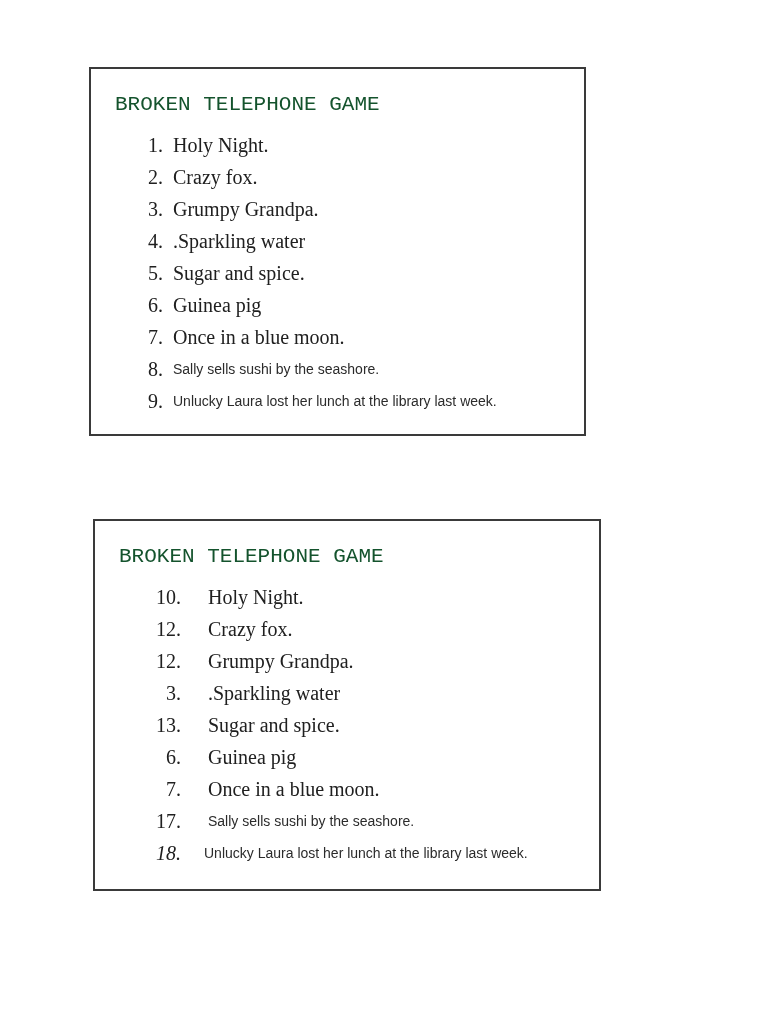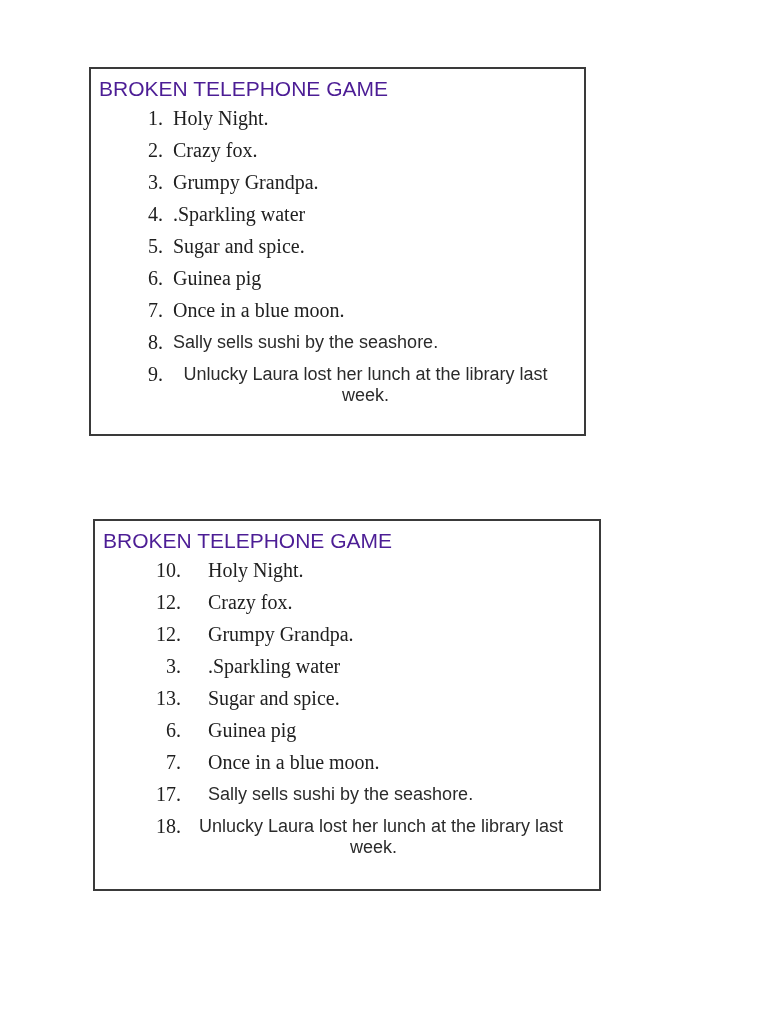--- a/index.html
+++ b/index.html
@@ -18,27 +18,27 @@
   .card {
     position: absolute;
     box-sizing: border-box;
     background: #ffffff;
     border: 2px solid #3a3a3a;
   }
   .card1 { left: 89px; top: 67px;  width: 497px; height: 369px; }
   .card2 { left: 93px; top: 519px; width: 508px; height: 372px; }
 
   .title {
-    margin: 0;
+    margin: 16px;
     padding: 7px 0 0 8px;
-    font-family: Liberation Sans, sans-serif;
+    font-family: Liberation Mono, monospace;
     font-size: 21px;
     font-weight: 400;
     line-height: 26px;
-    color: #4c1d95;
+    color: #14532d;
     white-space: nowrap;
   }
   .list { margin-top: 5px; }
 
   .row {
     display: flex;
     align-items: flex-start;
     margin-bottom: 10px;
     font-family: "Liberation Serif", "DejaVu Serif", serif;
     font-size: 20px;
@@ -52,28 +52,28 @@
     margin-right: 10px;
     font-family: "Liberation Serif", "DejaVu Serif", serif;
     font-size: 20px;
   }
   .card2 .row .num { width: 86px; margin-right: 27px; }
 
   .row .text { flex: 0 1 auto; font-family: Liberation Serif, serif; }
 
   .row.sans .text {
     font-family: "Liberation Sans", "DejaVu Sans", sans-serif;
-    font-size: 18px;
+    font-size: 14px;
     line-height: 21px;
     padding-top: 1px;
     color: #2b2b2b;
   }
   .row.wrap .text { max-width: 385px; text-align: center; }
   
-  .card2 .row.wrap .num { margin-right: 0; }
+  .card2 .row.wrap .num { margin-right: 8px; font-style: italic; }
   .card2 .row.wrap .text { text-indent: 15px; }
 </style>
 </head>
 <body style="background: rgb(255, 255, 255);">
 
 <div class="page">
 
   <section class="card card1" style="border-color: rgb(58, 58, 58);">
     <h2 class="title">BROKEN TELEPHONE GAME</h2>
     <div class="list">

